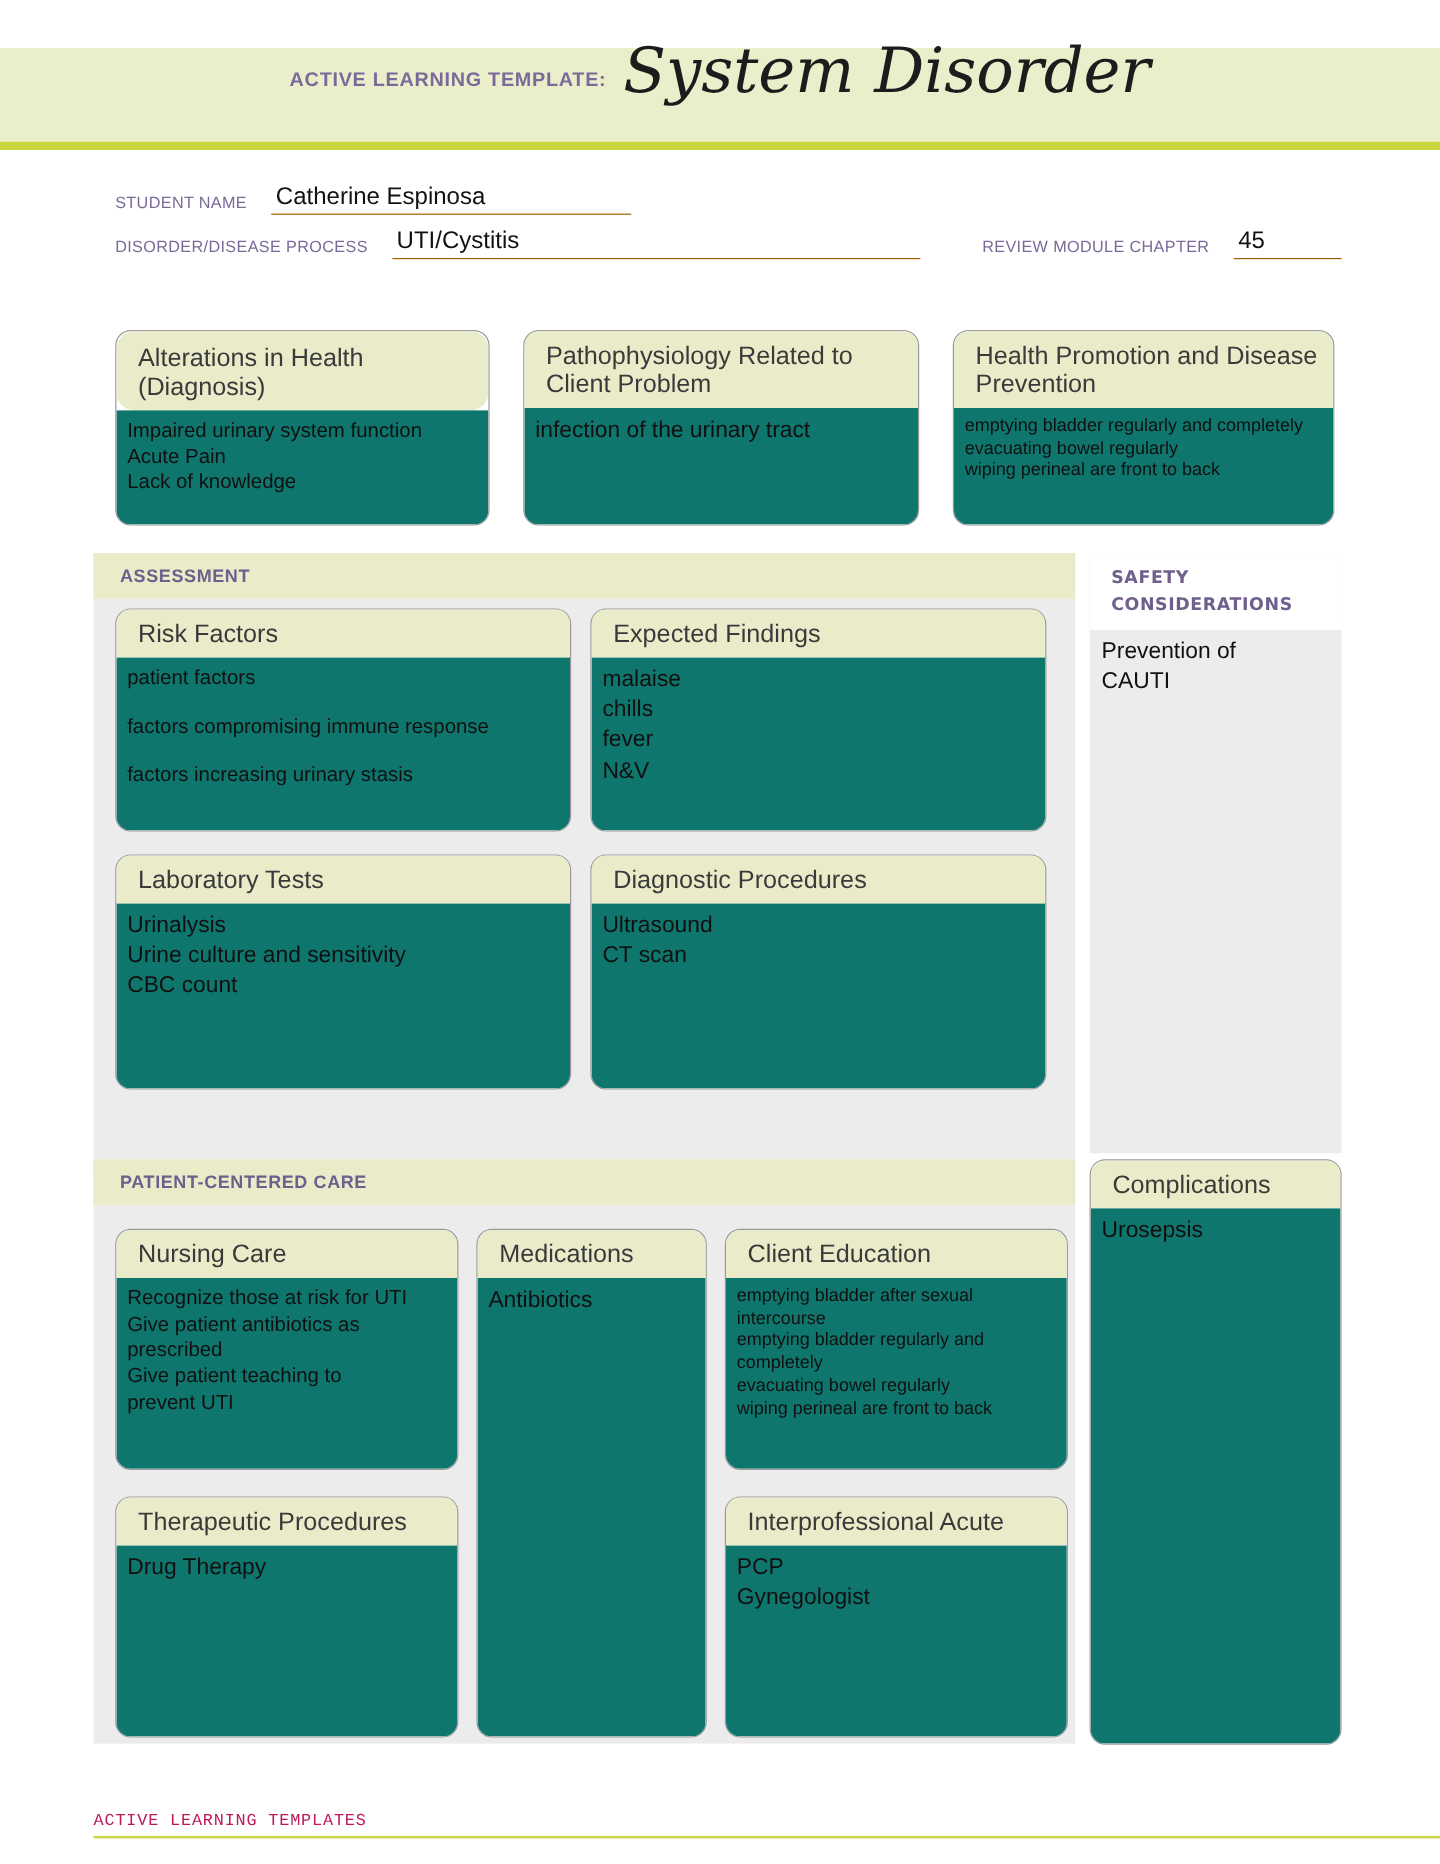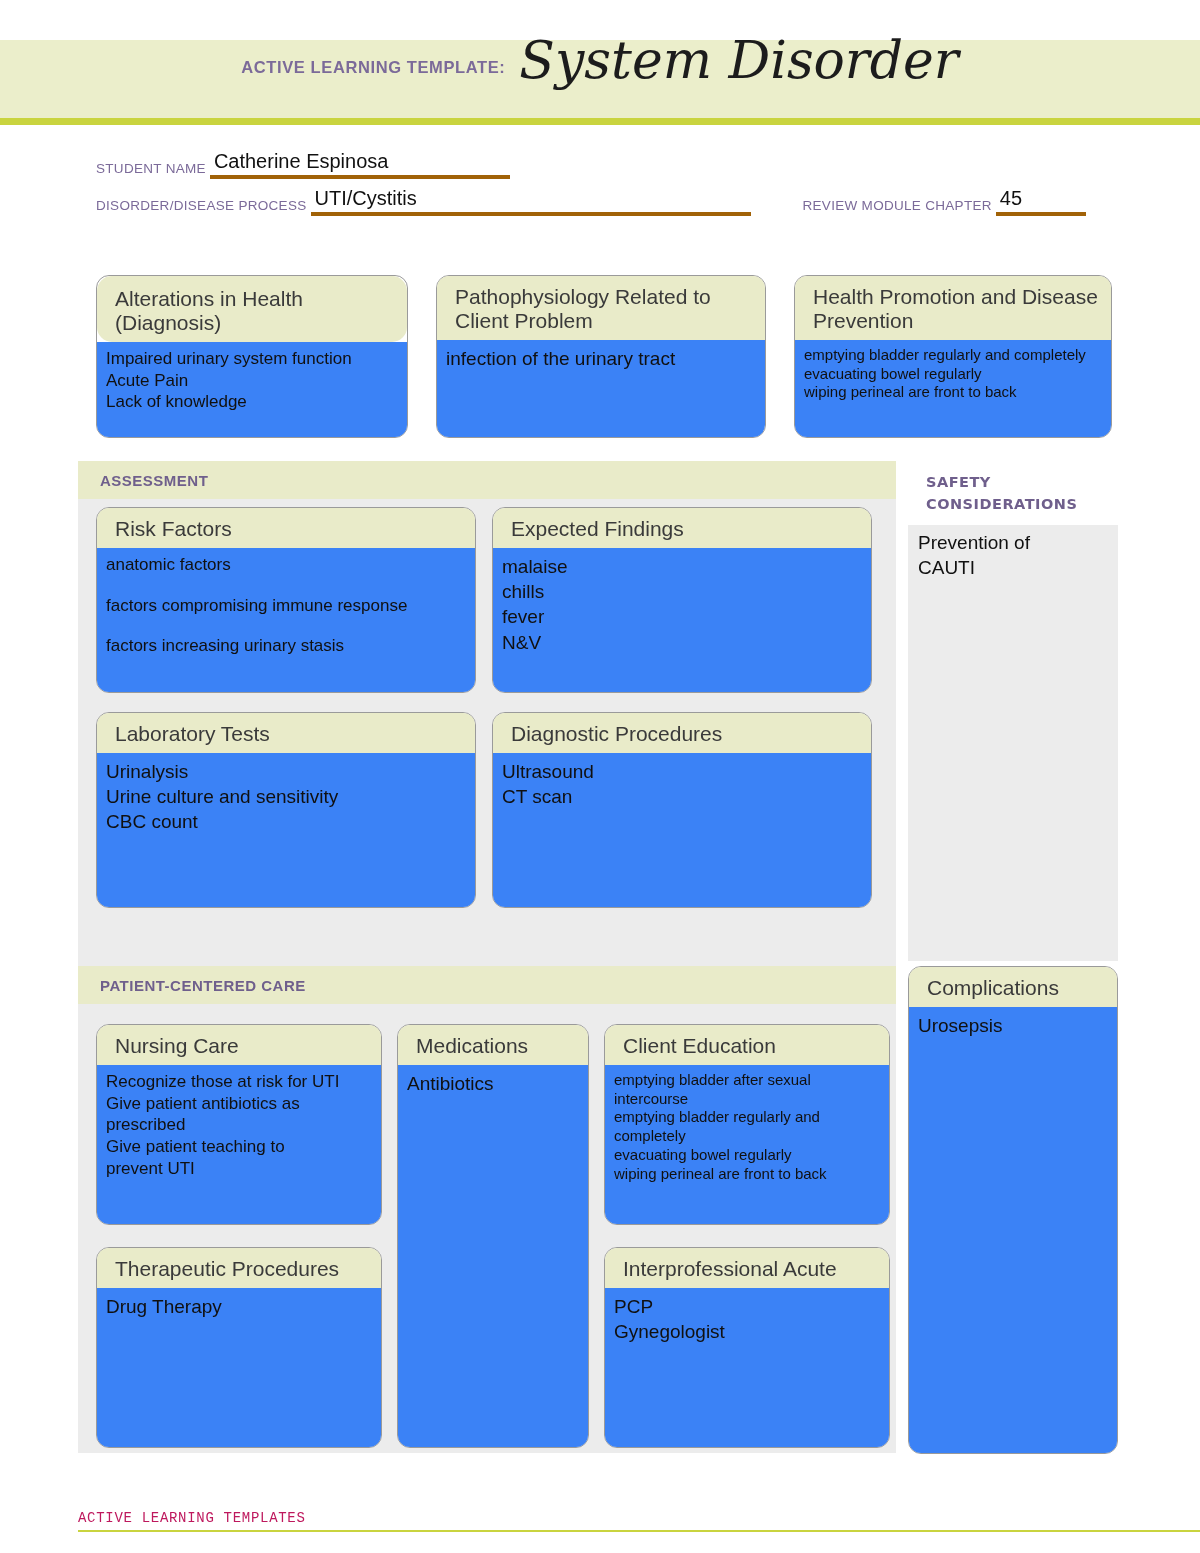--- a/index.html
+++ b/index.html
@@ -66,23 +66,23 @@
   }
   .field-label {
     font-size: 13.5px;
     color: #7b6a99;
     letter-spacing: 0.3px;
     white-space: nowrap;
     padding-bottom: 3px;
     font-family: "Liberation Sans", sans-serif;
   }
   .field-line {
-    border-bottom: 4px solid #a16207;
+    border-bottom: 1px solid #a16207;
     flex: 1;
-    margin-left: 4px;
+    margin-left: 20px;
     position: relative;
     height: 25px;
   }
   .field-value {
     position: absolute;
     left: 4px; bottom: 2px;
     font-size: 20px;
     color: #111;
     white-space: nowrap;
     font-family: "Liberation Sans", sans-serif;
@@ -105,21 +105,21 @@
     background: #e9ebc9;
     padding: 9px 0 7px 18px;
     font-size: 21px;
     color: #3a3a3a;
     line-height: 1.14;
     font-family: "Liberation Sans", sans-serif;
     font-weight: normal;
   }
   .card-body {
     flex: 1;
-    background: #3b82f6;
+    background: #0f766e;
     padding: 6px 9px 6px 9px;
   }
   .card-body .line {
     font-size: 19px;
     color: #101010;
     line-height: 1.33;
     white-space: pre-wrap;
     font-family: "Liberation Sans", sans-serif;
   }
   .body-small .line { font-size: 15px; line-height: 1.25; }
@@ -297,21 +297,21 @@
   </div>
 </div>
 
 <div class="assessment-panel">
   <div class="panel-head">ASSESSMENT</div>
   <div class="assess-grid">
     <div class="assess-col">
       <div class="card a-row1">
         <div class="card-head">Risk Factors</div>
         <div class="card-body body-spaced">
-          <div class="line">anatomic factors</div>
+          <div class="line">patient factors</div>
           <div class="line">factors compromising immune response</div>
           <div class="line">factors increasing urinary stasis</div>
         </div>
       </div>
       <div class="card a-row2">
         <div class="card-head">Laboratory Tests</div>
         <div class="card-body">
           <div class="line">Urinalysis
 Urine culture and sensitivity
 CBC count</div>

